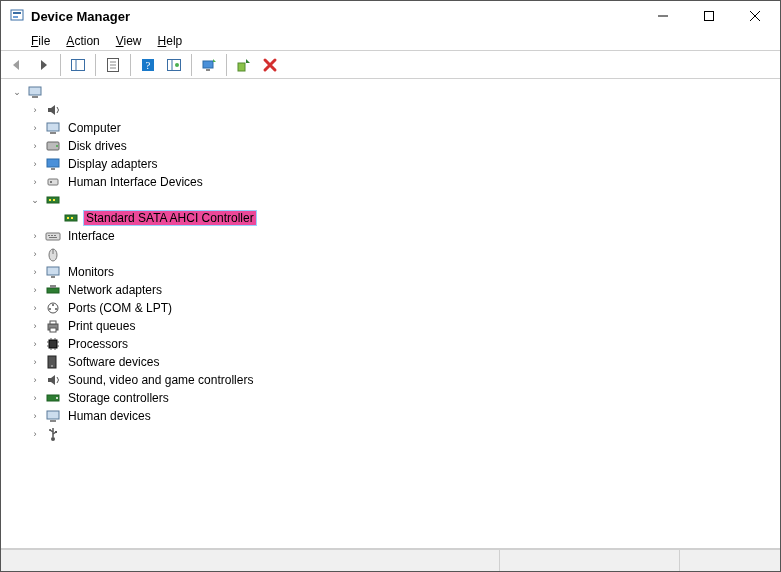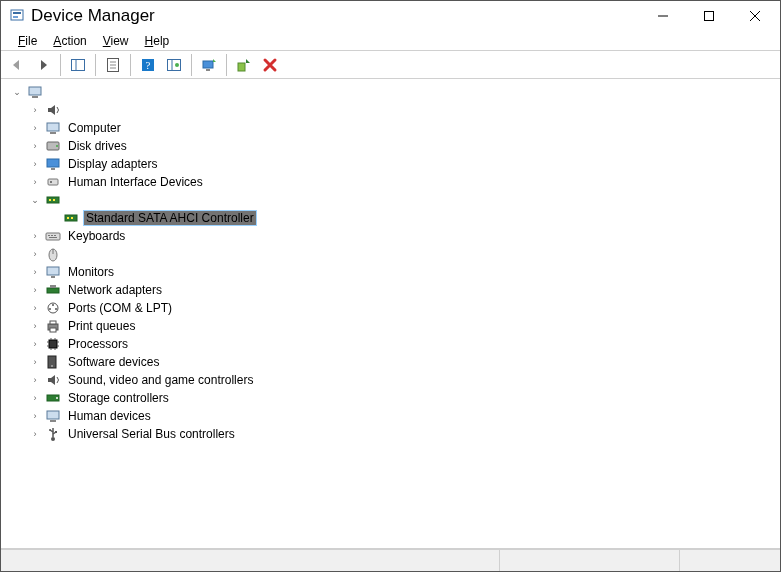--- a/index.html
+++ b/index.html
@@ -1,40 +1,40 @@
 <!DOCTYPE html>
 <html><head>
 <meta charset="utf-8">
 <style>
   * { box-sizing: border-box; margin: 0; padding: 0; }
   body { font-family: "Segoe UI", Tahoma, sans-serif; font-size: 12px; background: #fff; width: 781px; height: 572px; display: flex; flex-direction: column; border: 1px solid #555; }
   
   .titlebar { height: 30px; display: flex; align-items: center; padding: 0 2px 0 8px; background: #fff; }
   .titlebar .app-icon { width: 16px; height: 16px; margin-right: 6px; display:flex; align-items:center; justify-content:center;}
-  .titlebar .title { flex: 1; font-size: 17px; }
+  .titlebar .title { flex: 1; font-size: 13px; font-weight: bold; }
   .win-controls { display: flex; }
   .win-btn { width: 46px; height: 30px; display:flex; align-items:center; justify-content:center; font-family: "Segoe UI Symbol", sans-serif; font-size: 10px;}
   
-  .menubar { height: 20px; display:flex; align-items:center; padding: 0 11px; gap: 4px; border-bottom: 1px solid #d0d0d0;}
+  .menubar { height: 20px; display:flex; align-items:center; padding: 0 24px; gap: 4px; border-bottom: 1px solid #d0d0d0;}
   .menuitem { padding: 1px 6px; font-size: 12px; }
   .menuitem .u { text-decoration: underline; }
   
   .toolbar { height: 28px; display:flex; align-items:center; padding: 2px 4px; border-bottom: 1px solid #d0d0d0; gap:2px;}
   .tbtn { width: 24px; height: 24px; display:flex; align-items:center; justify-content:center; border:1px solid transparent;}
   .tsep { width:1px; height:22px; background:#c0c0c0; margin:0 3px; }
   
   .tree-wrap { flex:1; overflow:auto; padding: 4px 2px 4px 4px; border-bottom:1px solid #d0d0d0; }
   .tree ul { list-style:none; padding-left: 18px; }
   .tree > ul { padding-left: 6px; }
   .row { display:flex; align-items:center; height:18px; gap:4px; white-space:nowrap; }
   .expander { width:12px; height:12px; display:flex; align-items:center; justify-content:center; color:#666; font-size:9px; cursor:default;}
   .expander.blank { visibility:hidden; }
   .dev-icon { width:16px; height:16px; display:flex; align-items:center; justify-content:center; }
   .label { padding: 0 3px; line-height:16px;}
-  .row.selected .label { background:#737373; border:1px solid #99d1ff; padding:0 2px; line-height:14px;}
+  .row.selected .label { background:#ec4899; border:1px solid #99d1ff; padding:0 2px; line-height:14px;}
   
   .statusbar { height:22px; background:#f0f0f0; border-top:1px solid #d0d0d0; display:flex;}
   .status-cell { flex:1; border-right:1px solid #d0d0d0;}
   .status-cell:last-child{border-right:none;}
   svg { display:block; }
 </style>
 </head>
 <body>
 
 <div class="titlebar">
@@ -241,21 +241,21 @@
                 <span class="expander">›</span>
                 <span class="dev-icon">
                   <svg width="16" height="16" viewBox="0 0 16 16">
                     <rect x="1" y="5" width="14" height="7" rx="1" fill="#ddd" stroke="#777"></rect>
                     <rect x="3" y="7" width="2" height="1" fill="#777"></rect>
                     <rect x="6" y="7" width="2" height="1" fill="#777"></rect>
                     <rect x="9" y="7" width="2" height="1" fill="#777"></rect>
                     <rect x="4" y="9" width="8" height="1" fill="#777"></rect>
                   </svg>
                 </span>
-                <span class="label">Keyboards</span>
+                <span class="label">Interface</span>
               </div>
             </li>
             <li>
               <div class="row">
                 <span class="expander">›</span>
                 <span class="dev-icon">
                   <svg width="16" height="16" viewBox="0 0 16 16">
                     <ellipse cx="8" cy="9" rx="4" ry="6" fill="#ddd" stroke="#777"></ellipse>
                     <line x1="8" y1="3" x2="8" y2="8" stroke="#777"></line>
                   </svg>
@@ -386,21 +386,20 @@
                 <span class="dev-icon">
                   <svg width="16" height="16" viewBox="0 0 16 16">
                     <circle cx="8" cy="13" r="2" fill="#555"></circle>
                     <line x1="8" y1="2" x2="8" y2="11" stroke="#555" stroke-width="1.5"></line>
                     <line x1="8" y1="6" x2="5" y2="4" stroke="#555" stroke-width="1.5"></line>
                     <line x1="8" y1="8" x2="11" y2="6" stroke="#555" stroke-width="1.5"></line>
                     <circle cx="5" cy="4" r="1" fill="#555"></circle>
                     <rect x="10" y="5" width="2" height="2" fill="#555"></rect>
                   </svg>
                 </span>
-                <span class="label">Universal Serial Bus controllers</span>
               </div>
             </li>
           </ul>
       </li>
     </ul>
   </div>
 </div>
 
 <div class="statusbar">
   <div class="status-cell"></div>

